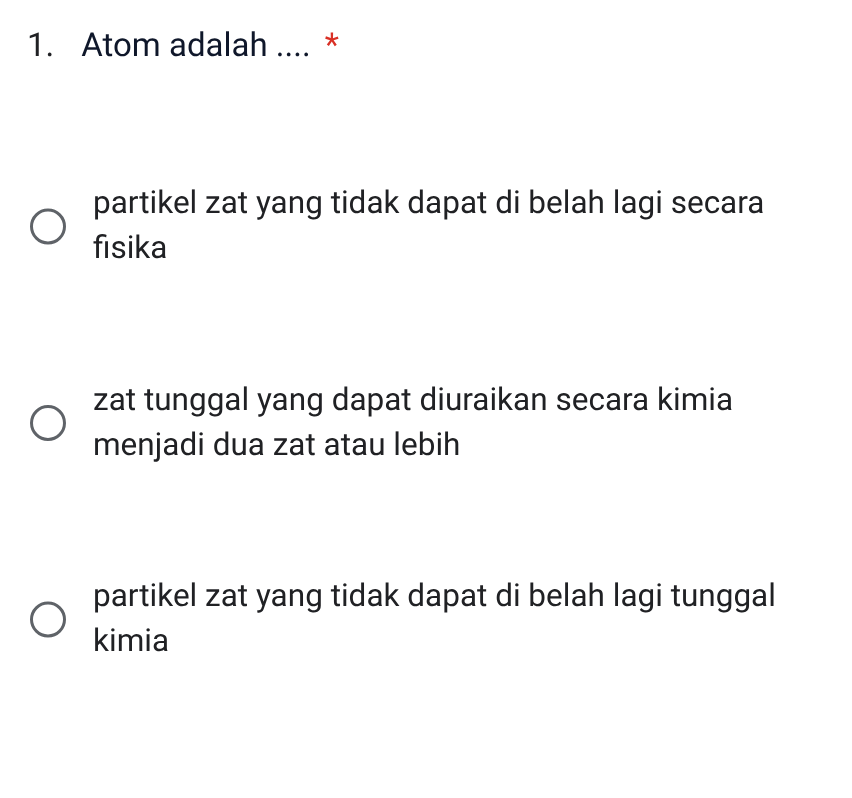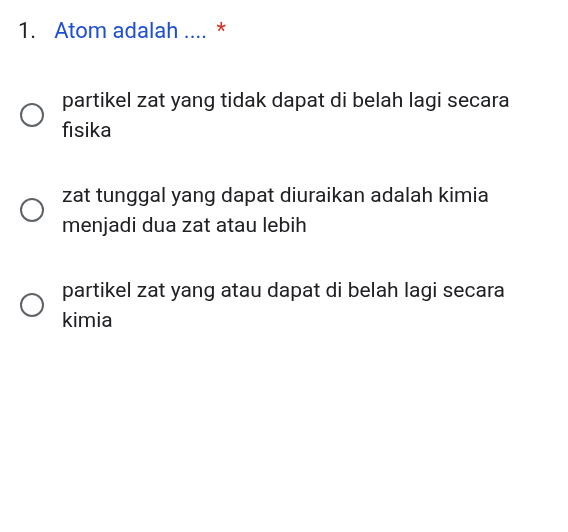--- a/index.html
+++ b/index.html
@@ -19,37 +19,38 @@
     align-items: baseline;
     margin-bottom: 38px;
     font-size: 22px;
     line-height: 1.4;
   }
   .question-number {
     margin-right: 18px;
     color: #202124;
   }
   .question-text {
-    color: #1d4ed8;
+    color: #0f172a;
   }
   .required-asterisk {
     color: #d93025;
     margin-left: 4px;
   }
   .options {
     display: flex;
     flex-direction: column;
     gap: 34px;
     padding-left: 2px;
   }
   .option {
     display: flex;
     align-items: center;
     gap: 18px;
     cursor: pointer;
+    margin-top: 36px;
   }
   .radio-circle {
     flex: 0 0 auto;
     width: 24px;
     height: 24px;
     border: 2.4px solid #5f6368;
     border-radius: 50%;
     background: #fff;
   }
   .option-label {
@@ -73,21 +74,21 @@
 <div class="options">
 
   <label class="option">
     <span class="radio-circle"></span>
     <span class="option-label">partikel zat yang tidak dapat di belah lagi secara fisika</span>
   </label>
 
 
   <label class="option">
     <span class="radio-circle"></span>
-    <span class="option-label">zat tunggal yang dapat diuraikan adalah kimia menjadi dua zat atau lebih</span>
+    <span class="option-label">zat tunggal yang dapat diuraikan secara kimia menjadi dua zat atau lebih</span>
   </label>
 
   <label class="option">
     <span class="radio-circle"></span>
-    <span class="option-label">partikel zat yang atau dapat di belah lagi secara kimia</span>
+    <span class="option-label">partikel zat yang tidak dapat di belah lagi tunggal kimia</span>
   </label>
 
 </div>
 
 </body></html>

